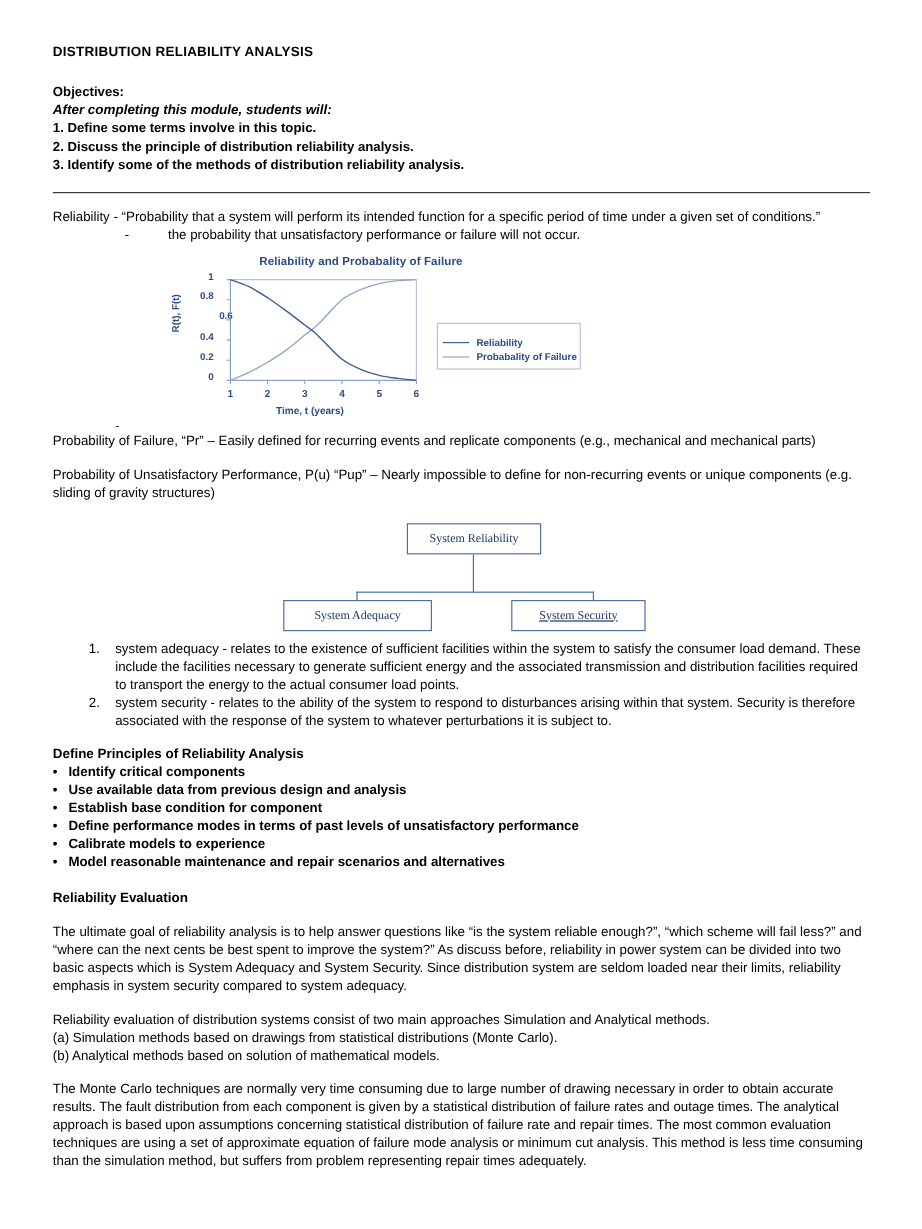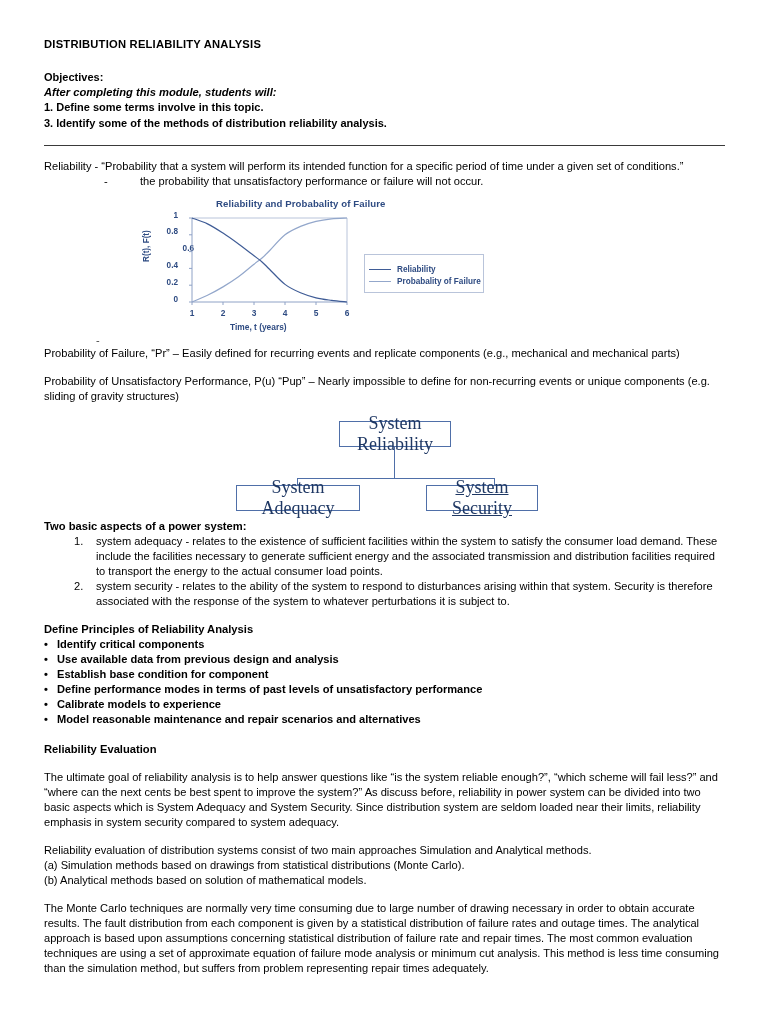--- a/index.html
+++ b/index.html
@@ -177,21 +177,21 @@
     position: relative;
     height: 96px;
     margin: 8px 0 6px 0;
   }
   .node {
     position: absolute;
     border: 1.2px solid #4f6fa8;
     background: #ffffff;
     color: #1f3864;
     font-family: "Liberation Serif", serif;
-    font-size: 18px;
+    font-size: 10px;
     text-align: center;
     box-sizing: border-box;
     display: flex;
     align-items: center;
     justify-content: center;
   }
   .node-root {
     left: 295px;
     top: 4px;
     width: 112px;
@@ -264,20 +264,21 @@
 <body>
 
 <div class="page">
 
   <div class="doc-title">DISTRIBUTION RELIABILITY ANALYSIS</div>
 
   <div class="objectives-block">
     <div class="bold-line">Objectives:</div>
     <div class="bold-italic-line">After completing this module, students will:</div>
     <div class="bold-line">1. Define some terms involve in this topic.</div>
+    <div class="bold-line">2. Discuss the principle of distribution reliability analysis.</div>
     <div class="bold-line">3. Identify some of the methods of distribution reliability analysis.</div>
   </div>
 
   <hr class="rule">
 
   <div class="body-text tight">Reliability - “Probability that a system will perform its intended function for a specific period of time under a given set of conditions.”</div>
   <div class="sub-dash">
     <span class="dash">-</span>
     <span class="dash-text">the probability that unsatisfactory performance or failure will not occur.</span>
   </div>
@@ -350,21 +351,20 @@
   <div class="diagram">
     <div class="node node-root" style="border-color: rgb(79, 111, 168); color: rgb(31, 56, 100);">System Reliability</div>
     <div class="conn" style="left: 350px; top: 30px; width: 1.2px; height: 32px; background: rgb(79, 111, 168);"></div>
     <div class="conn" style="left: 253px; top: 61px; width: 198px; height: 1.2px; background: rgb(79, 111, 168);"></div>
     <div class="conn" style="left: 253px; top: 61px; width: 1.2px; height: 8px; background: rgb(79, 111, 168);"></div>
     <div class="conn" style="left: 450px; top: 61px; width: 1.2px; height: 8px; background: rgb(79, 111, 168);"></div>
     <div class="node node-left" style="border-color: rgb(79, 111, 168); color: rgb(31, 56, 100);">System Adequacy</div>
     <div class="node node-right" style="border-color: rgb(79, 111, 168); color: rgb(31, 56, 100);">System Security</div>
   </div>
 
-  <div class="section-head">Two basic aspects of a power system:</div>
   <ol class="num-list">
     <li class="num-item">
       <span class="num">1.</span>
       <span>system adequacy - relates to the existence of sufficient facilities within the system to satisfy the consumer load demand. These include the facilities necessary to generate sufficient energy and the associated transmission and distribution facilities required to transport the energy to the actual consumer load points.</span>
     </li>
     <li class="num-item">
       <span class="num">2.</span>
       <span>system security - relates to the ability of the system to respond to disturbances arising within that system. Security is therefore associated with the response of the system to whatever perturbations it is subject to.</span>
     </li>
   </ol>

